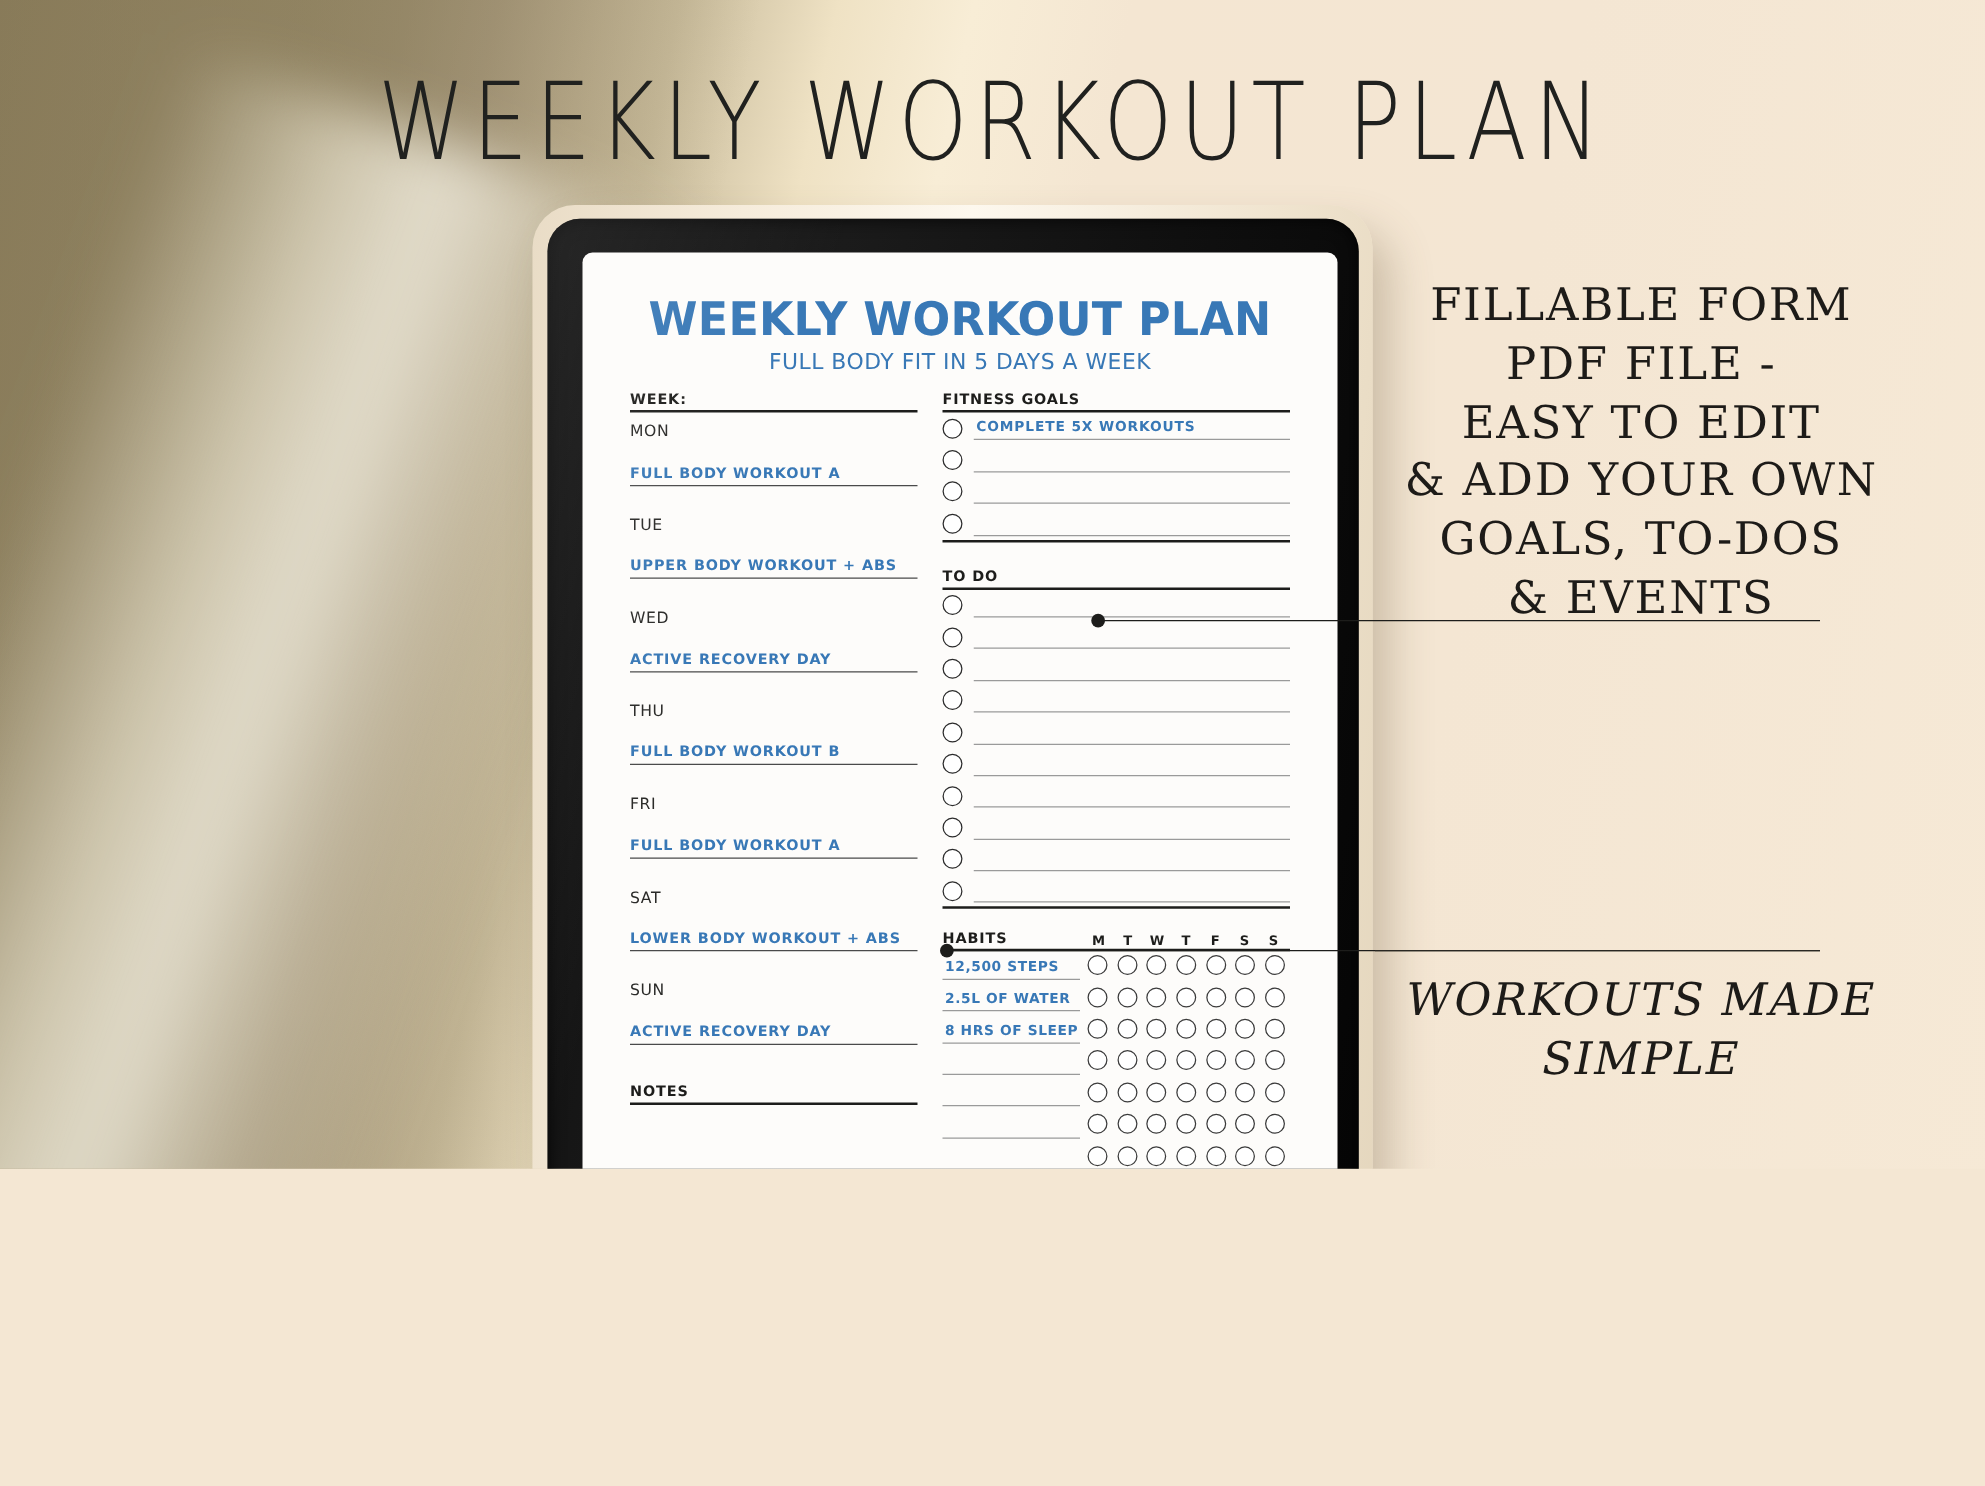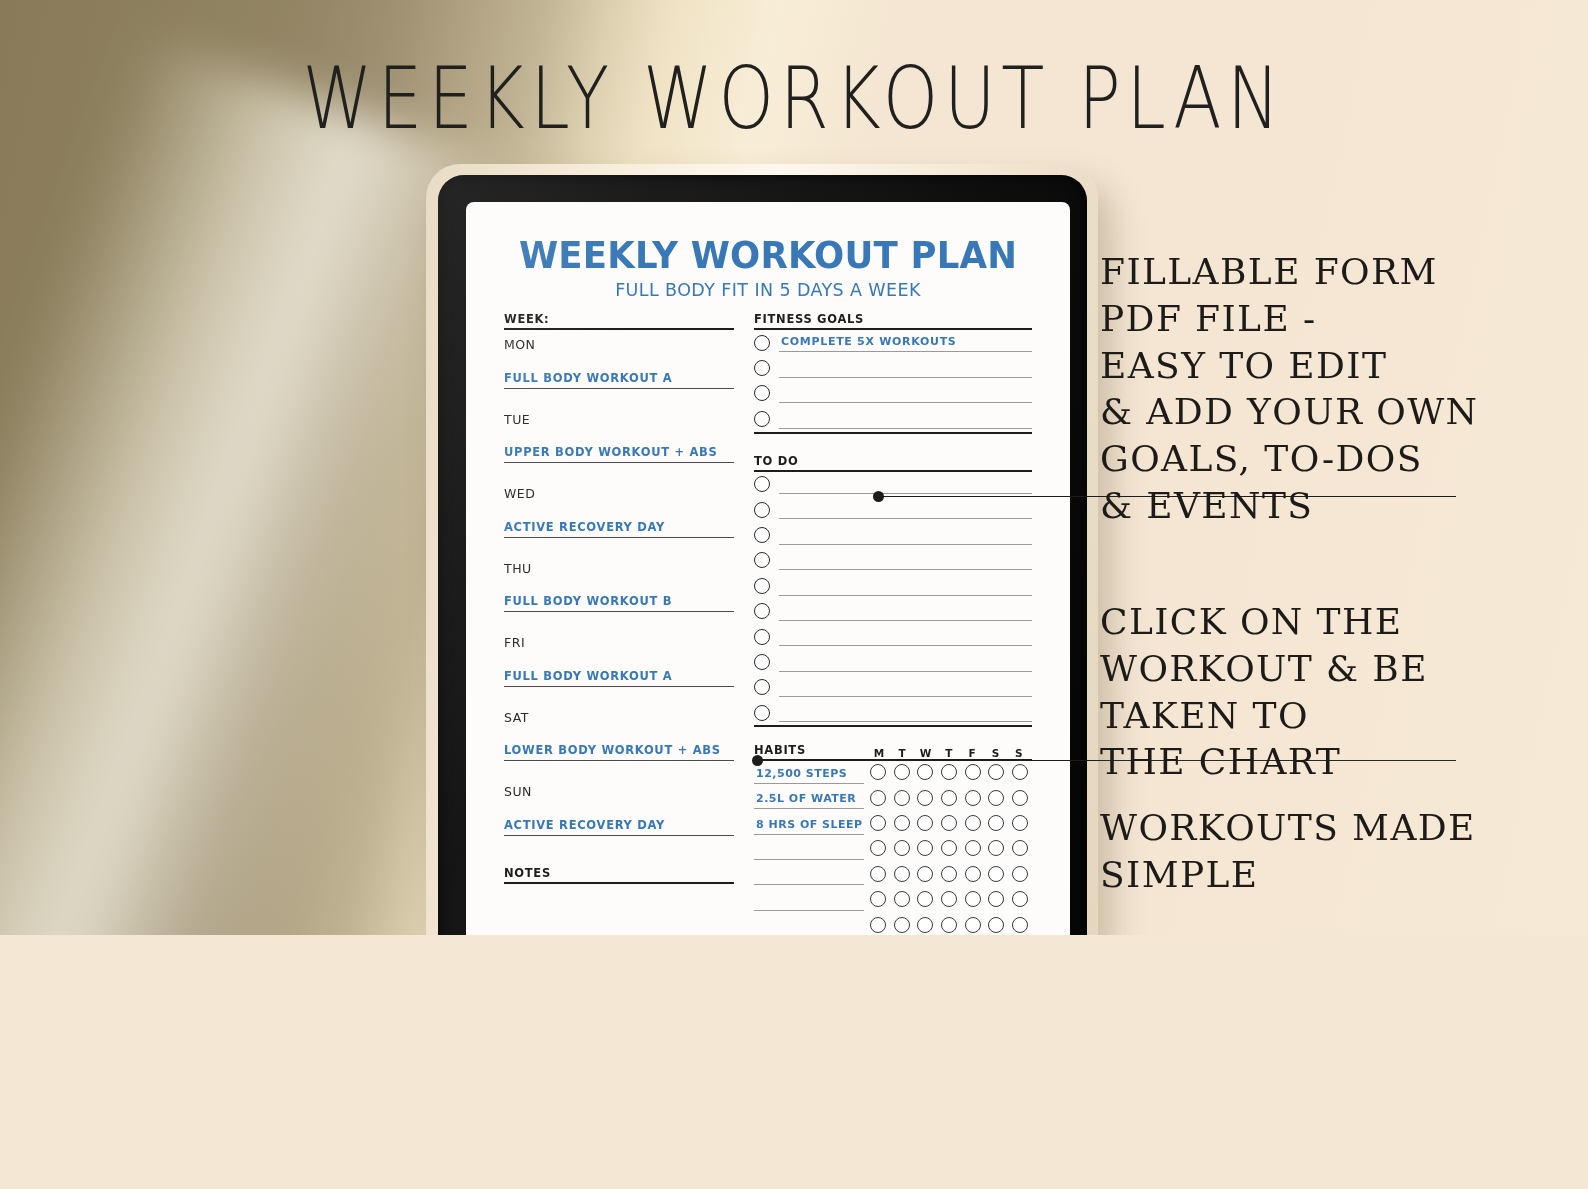--- a/index.html
+++ b/index.html
@@ -105,25 +105,25 @@
     font-family:"DejaVu Sans",sans-serif;font-weight:700;font-size:10.5px;color:#1d1d1b;letter-spacing:.3px;}
   .daylabels span{width:14px;text-align:center;}
 
   .notesbox{position:relative;height:96px;}
   .notes-bottom{position:absolute;left:0;right:0;bottom:0;border-bottom:2.2px solid #1d1d1b;}
 
   .footnote{position:absolute;left:0;top:790px;width:604px;text-align:center;
     font-family:"DejaVu Serif",serif;font-style:italic;font-weight:700;font-size:11.5px;color:#2b2b2b;}
 
   
-  .mk{position:absolute;font-family:"DejaVu Serif",serif;
-      font-weight:400;color:#1d1b18;letter-spacing:1.4px;line-height:1.30;margin-top:27px;}
+  .mk{position:absolute;text-align:center;font-family:"DejaVu Serif",serif;
+      font-weight:400;color:#1d1b18;letter-spacing:1.4px;line-height:1.30;}
   .mk1{left:1100px;top:222px;width:426px;font-size:36px;}
   .mk2{left:1100px;top:572px;width:426px;font-size:36px;}
-  .mk3{left:1100px;top:778px;width:426px;font-size:36px;}
+  .mk3{left:1100px;top:778px;width:426px;font-size:36px;font-style:italic;}
 
   
   .conn{position:absolute;height:0;border-top:1.6px solid #1d1d1b;}
   .connDot{position:absolute;width:11px;height:11px;border-radius:50%;background:#1d1d1b;}
   .divider{position:absolute;height:0;border-top:1.4px solid #2a2823;}
 </style>
 </head>
 <body>
 
 <div id="stage">
@@ -440,20 +440,16 @@
   <div class="conn" style="left:757px;top:760px;width:699px;"></div>
 
   <div class="divider" style="left:1100px;top:760px;width:356px;"></div>
 
   <div class="mk mk1" style="white-space:pre-line">FILLABLE FORM
 PDF FILE -
 EASY TO EDIT
 &amp; ADD YOUR OWN
 GOALS, TO-DOS
 &amp; EVENTS</div>
-  <div class="mk mk2" style="white-space:pre-line">CLICK ON THE
-WORKOUT &amp; BE
-TAKEN TO
-THE CHART</div>
   <div class="mk mk3" style="white-space:pre-line">WORKOUTS MADE
 SIMPLE</div>
 
 </div>
 
 </body></html>

